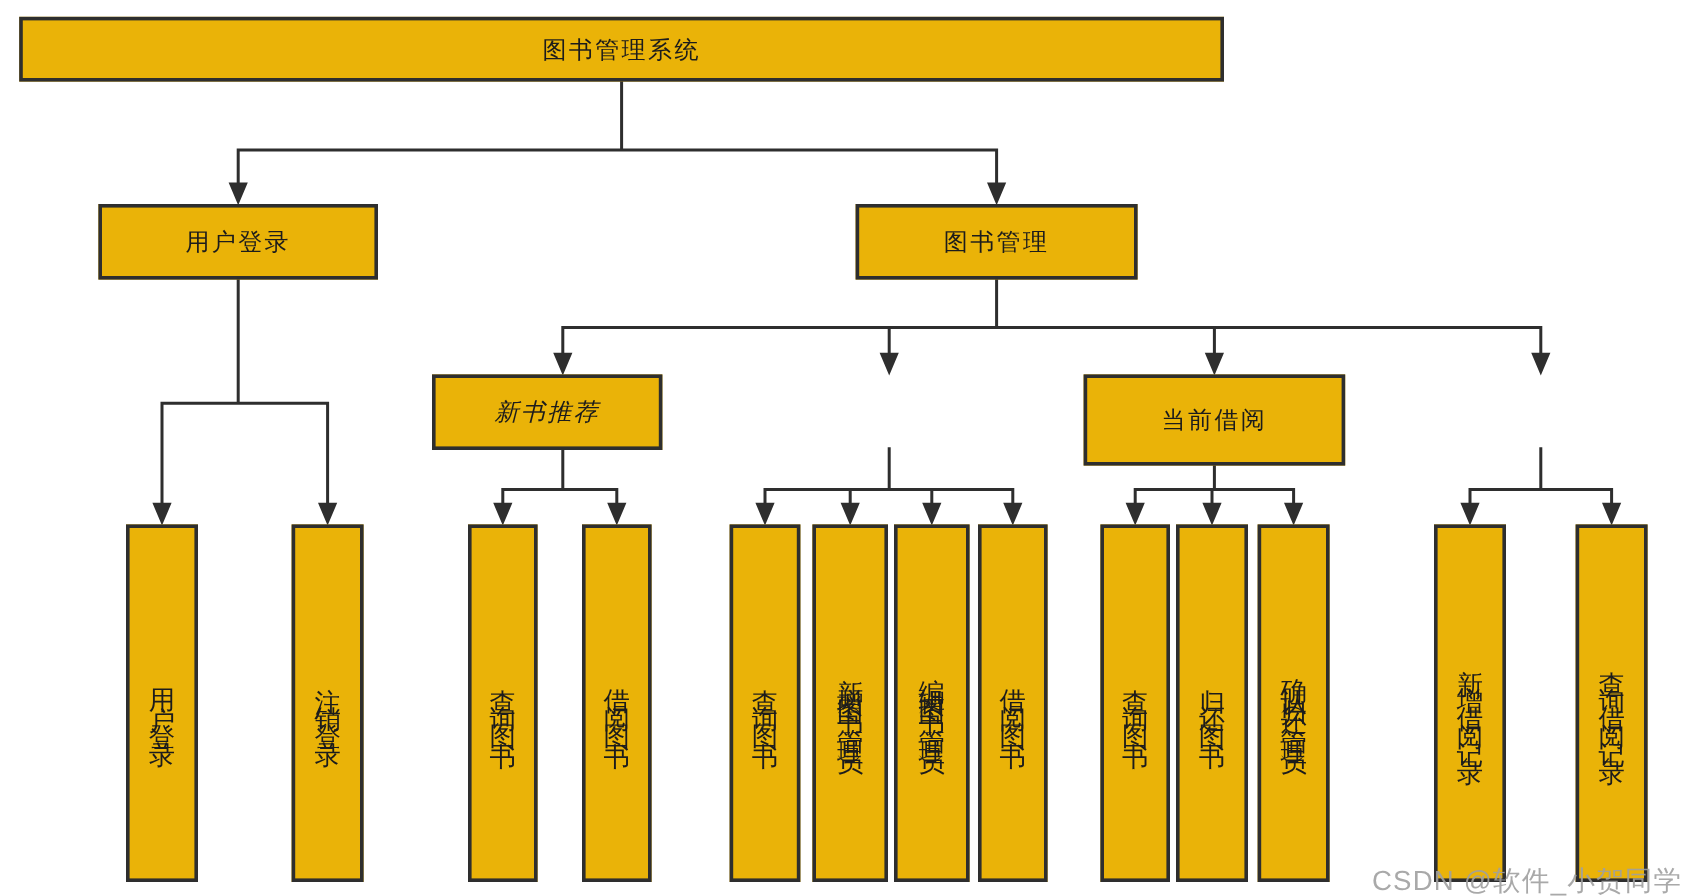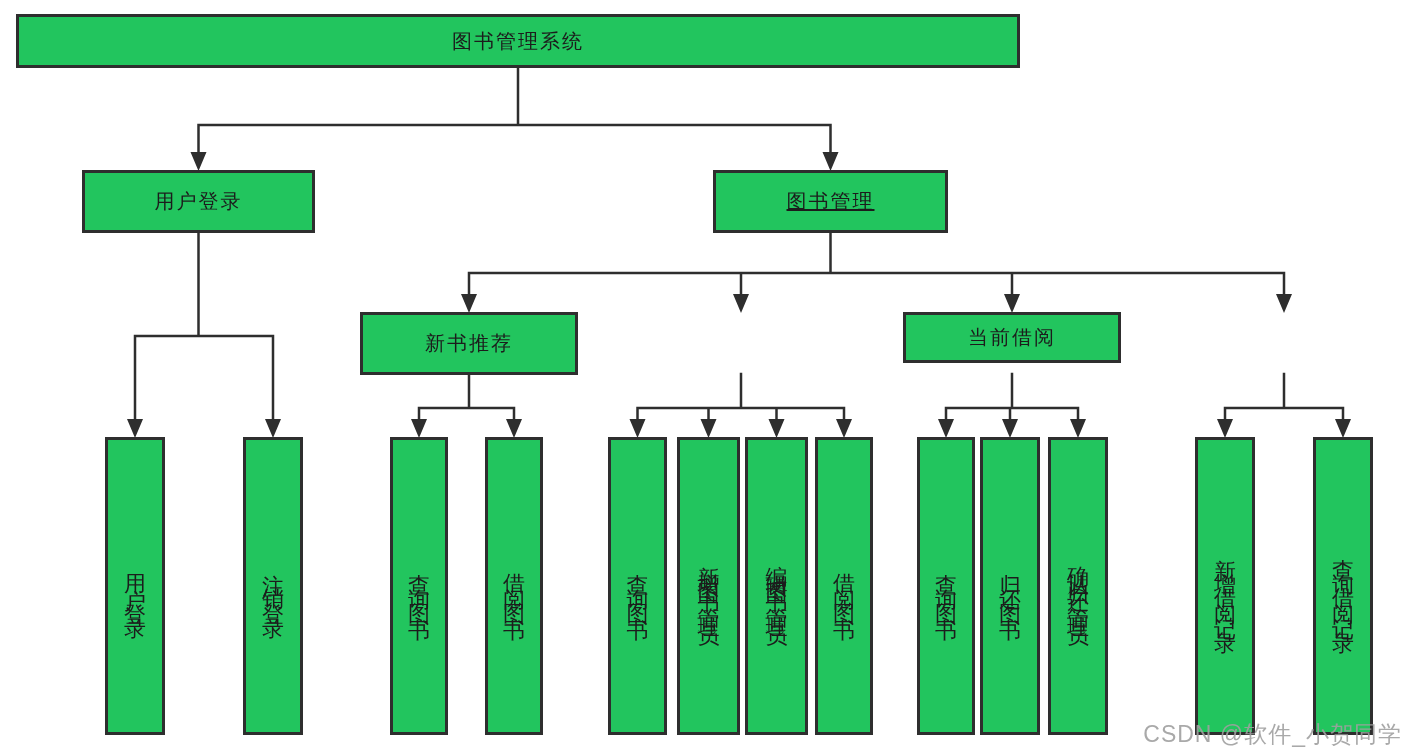--- a/index.html
+++ b/index.html
@@ -7,21 +7,21 @@
     position:relative;
     width:1405px;height:747px;
     background:#ffffff;
     font-family:"Liberation Sans","DejaVu Sans",sans-serif;
     overflow:hidden;
   }
   svg.wires{position:absolute;left:0;top:0;}
   .node{
     position:absolute;
     box-sizing:border-box;
-    background:#22c55e;
+    background:#eab308;
     border:3px solid #2e2e2e;
     display:flex;align-items:center;justify-content:center;
     color:#1c1c1c;
   }
   .box-h .lbl{
     font-size:20px;
     letter-spacing:2px;
     white-space:nowrap;
   }
   .box-v .lbl{
@@ -52,28 +52,28 @@
       <path d="M 190.5 152 L 206.5 152 L 198.5 171 Z M 822.5 152 L 838.5 152 L 830.5 171 Z M 127 419 L 143 419 L 135 438 Z M 265 419 L 281 419 L 273 438 Z M 461 294 L 477 294 L 469 313 Z M 733 294 L 749 294 L 741 313 Z M 1004 294 L 1020 294 L 1012 313 Z M 1276 294 L 1292 294 L 1284 313 Z M 411 419 L 427 419 L 419 438 Z M 506 419 L 522 419 L 514 438 Z M 629.5 419 L 645.5 419 L 637.5 438 Z M 700.5 419 L 716.5 419 L 708.5 438 Z M 768.5 419 L 784.5 419 L 776.5 438 Z M 836 419 L 852 419 L 844 438 Z M 938 419 L 954 419 L 946 438 Z M 1002 419 L 1018 419 L 1010 438 Z M 1070 419 L 1086 419 L 1078 438 Z M 1217 419 L 1233 419 L 1225 438 Z M 1335 419 L 1351 419 L 1343 438 Z " fill="#2e2e2e"></path>
     </svg>
 
   <div class="node box-h" style="left: 16px; top: 14px; width: 1004px; height: 54px; border-color: rgb(46, 46, 46); color: rgb(28, 28, 28);">
     <span class="lbl">图书管理系统</span>
   </div>
 
   <div class="node box-h" style="left: 82px; top: 170px; width: 233px; height: 63px; border-color: rgb(46, 46, 46); color: rgb(28, 28, 28);">
     <span class="lbl">用户登录</span>
   </div>
-  <div class="node box-h" style="left: 713px; top: 170px; width: 235px; height: 63px; border-color: rgb(46, 46, 46); color: rgb(28, 28, 28); text-decoration: underline;">
+  <div class="node box-h" style="left: 713px; top: 170px; width: 235px; height: 63px; border-color: rgb(46, 46, 46); color: rgb(28, 28, 28);">
     <span class="lbl">图书管理</span>
   </div>
 
-  <div class="node box-h" style="left: 360px; top: 312px; width: 218px; height: 63px; border-color: rgb(46, 46, 46); color: rgb(28, 28, 28);">
+  <div class="node box-h" style="left: 360px; top: 312px; width: 192px; height: 63px; border-color: rgb(46, 46, 46); color: rgb(28, 28, 28); font-style: italic;">
     <span class="lbl">新书推荐</span>
   </div>
-  <div class="node box-h" style="left: 903px; top: 312px; width: 218px; height: 51px; border-color: rgb(46, 46, 46); color: rgb(28, 28, 28);">
+  <div class="node box-h" style="left: 903px; top: 312px; width: 218px; height: 76px; border-color: rgb(46, 46, 46); color: rgb(28, 28, 28);">
     <span class="lbl">当前借阅</span>
   </div>
 
   <div class="node box-v" style="left: 105px; top: 437px; width: 60px; height: 298px; border-color: rgb(46, 46, 46); color: rgb(28, 28, 28);">
     <span class="lbl" style="letter-spacing: 15px;">用户登录</span>
   </div>
   <div class="node box-v" style="left: 243px; top: 437px; width: 60px; height: 298px; border-color: rgb(46, 46, 46); color: rgb(28, 28, 28);">
     <span class="lbl" style="letter-spacing: 15px;">注销登录</span>
   </div>
   <div class="node box-v" style="left: 390px; top: 437px; width: 58px; height: 298px; border-color: rgb(46, 46, 46); color: rgb(28, 28, 28);">

